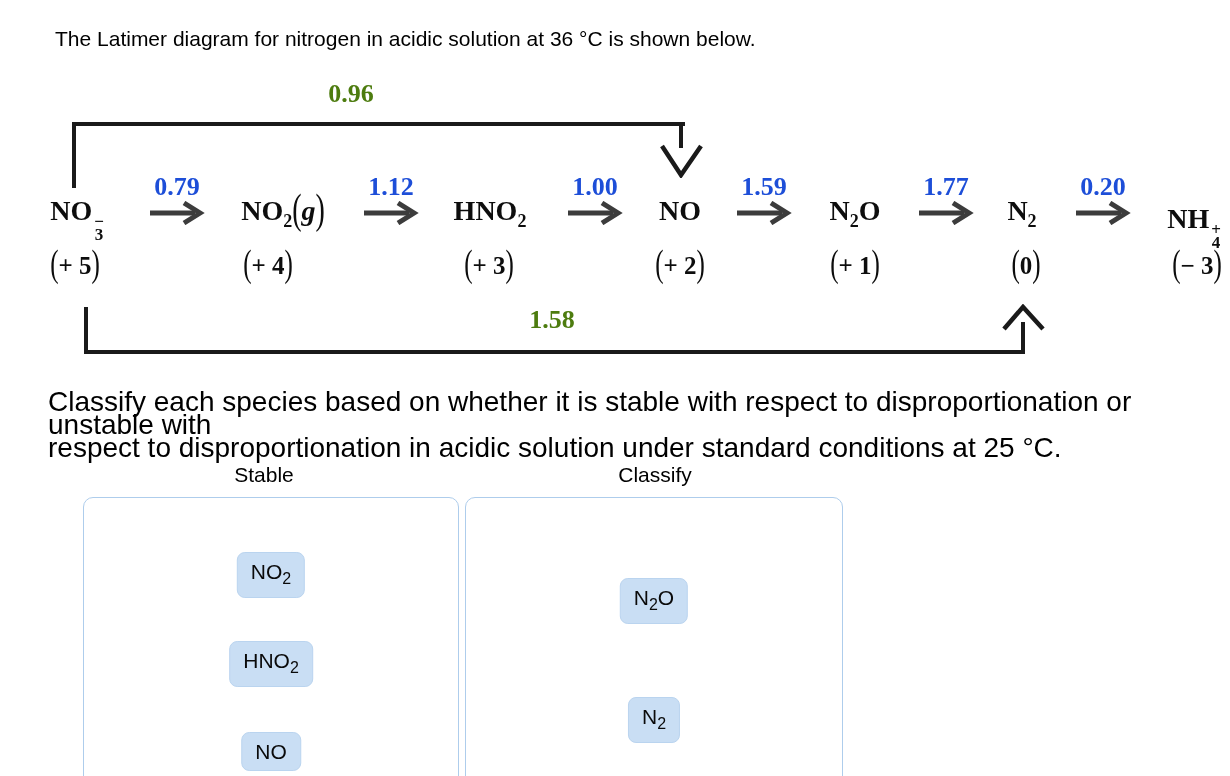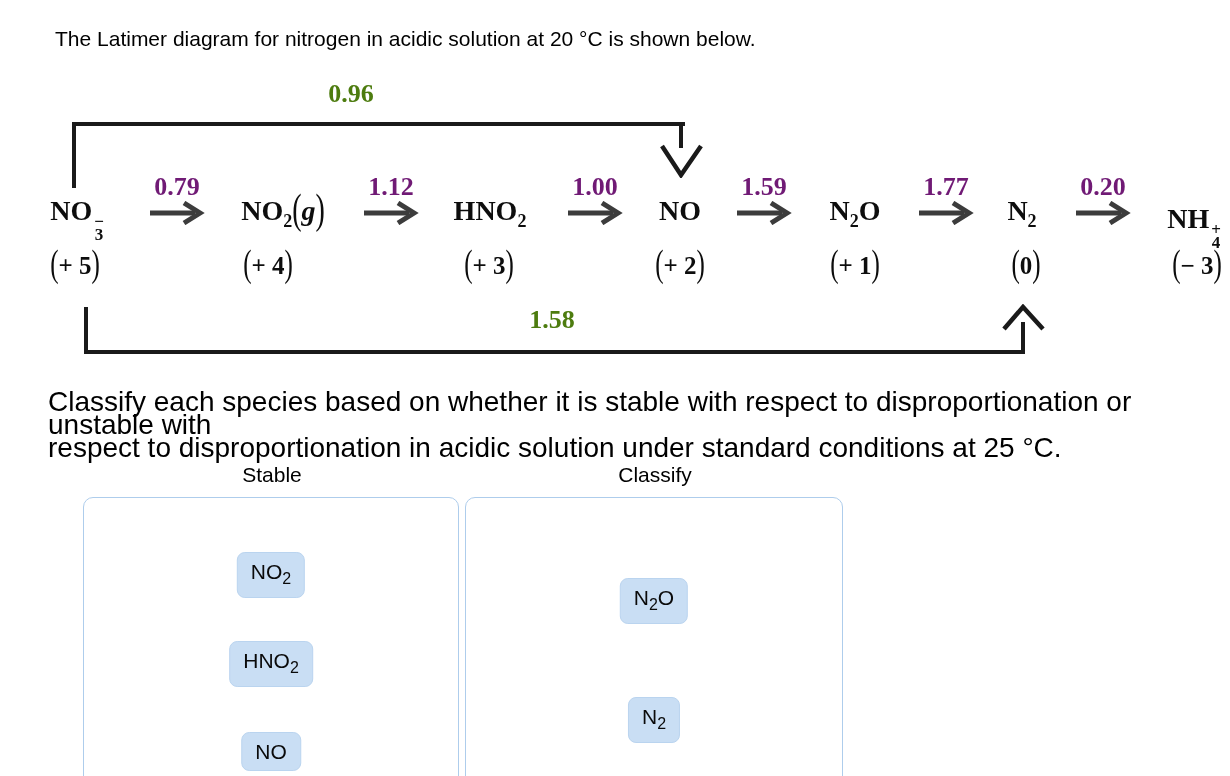--- a/index.html
+++ b/index.html
@@ -12,21 +12,21 @@
   .sp { position:absolute; top:194px; transform:translateX(-50%); font-family:"Liberation Serif", serif;
         font-weight:bold; font-size:28px; line-height:34px; white-space:nowrap; color:#0d0d0d; }
   .s-sub { font-size:18px; vertical-align:-7px; }
   .stack { display:inline-flex; flex-direction:column; align-items:center;
            font-size:17px; line-height:13px; vertical-align:-7px; margin-left:2px; }
   .gas-i { font-style:italic; }
   .par { display:inline-block; transform:scaleY(1.5); transform-origin:center 60%; font-weight:normal; }
   .ox  { position:absolute; top:247px; transform:translateX(-50%); font-family:"Liberation Serif", serif;
          font-weight:bold; font-size:25px; line-height:38px; white-space:nowrap; color:#0d0d0d; }
   .pot { position:absolute; top:173px; transform:translateX(-50%); text-align:center; }
-  .pot-label { font-family:"Liberation Serif", serif; font-weight:bold; font-size:26px; line-height:27px; color:#701a75; }
+  .pot-label { font-family:"Liberation Serif", serif; font-weight:bold; font-size:26px; line-height:27px; color:#1d4ed8; }
   .pot svg { display:block; margin:1px auto 0; }
   .bk { position:absolute; background:#1a1a1a; }
   .chev { position:absolute; }
   .arc-label { position:absolute; transform:translateX(-50%); font-family:"Liberation Serif", serif;
                font-weight:bold; font-size:26px; color:#4d7c0f; }
 
   
   .question { position:absolute; left:48px; top:390px; font-size:28px; line-height:23px; }
   .bin-h { position:absolute; top:463px; transform:translateX(-50%); font-size:21px; }
   .bin { position:absolute; top:497px; height:310px; border:1.5px solid #aecdec;
@@ -37,21 +37,21 @@
           background:#c9def4; border:1px solid #bad4ef; border-radius:8px;
           padding:5px 13px; font-size:21px; line-height:27px; white-space:nowrap;
           color:#0a0a0a; cursor:grab; }
   .c-sub { font-size:16px; vertical-align:-5px; }
 </style>
 </head>
 <body>
 
 <div class="screen">
 
-  <div class="intro">The Latimer diagram for nitrogen in acidic solution at 20 °C is shown below.</div>
+  <div class="intro">The Latimer diagram for nitrogen in acidic solution at 36 °C is shown below.</div>
 
   <div>
 
     <div class="arc-label" style="left:351px; top:79px;">0.96</div>
     <div class="bk" style="left:72px;  top:122px; width:613px; height:4px;"></div>
     <div class="bk" style="left:72px;  top:122px; width:4px;  height:66px;"></div>
     <div class="bk" style="left:679px; top:122px; width:4px;  height:26px;"></div>
     <svg class="chev" style="left:659px; top:144px;" width="45" height="34" viewBox="0 0 45 34">
       <polyline points="3,2 22,31 42,2" fill="none" stroke="#1a1a1a" stroke-width="4.5"></polyline>
     </svg>
@@ -142,21 +142,21 @@
     <svg class="chev" style="left:1001px; top:304px;" width="45" height="28" viewBox="0 0 45 28">
       <polyline points="3,25 22,3 42,25" fill="none" stroke="#1a1a1a" stroke-width="4.5"></polyline>
     </svg>
   </div>
 
   <div class="question">
     <div>Classify each species based on whether it is stable with respect to disproportionation or unstable with</div>
     <div>respect to disproportionation in acidic solution under standard conditions at 25 °C.</div>
   </div>
 
-  <div class="bin-h" style="left:272px;">Stable</div>
+  <div class="bin-h" style="left:264px;">Stable</div>
   <div class="bin-h" style="left:655px;">Classify</div>
 
   <div class="bin bin-stable">
     <div class="chip" style="top:54px;">
       <span>NO</span><span class="c-sub">2</span>
     </div>
     <div class="chip" style="top:143px;">
       <span>HNO</span><span class="c-sub">2</span>
     </div>
     <div class="chip" style="top:234px;">

